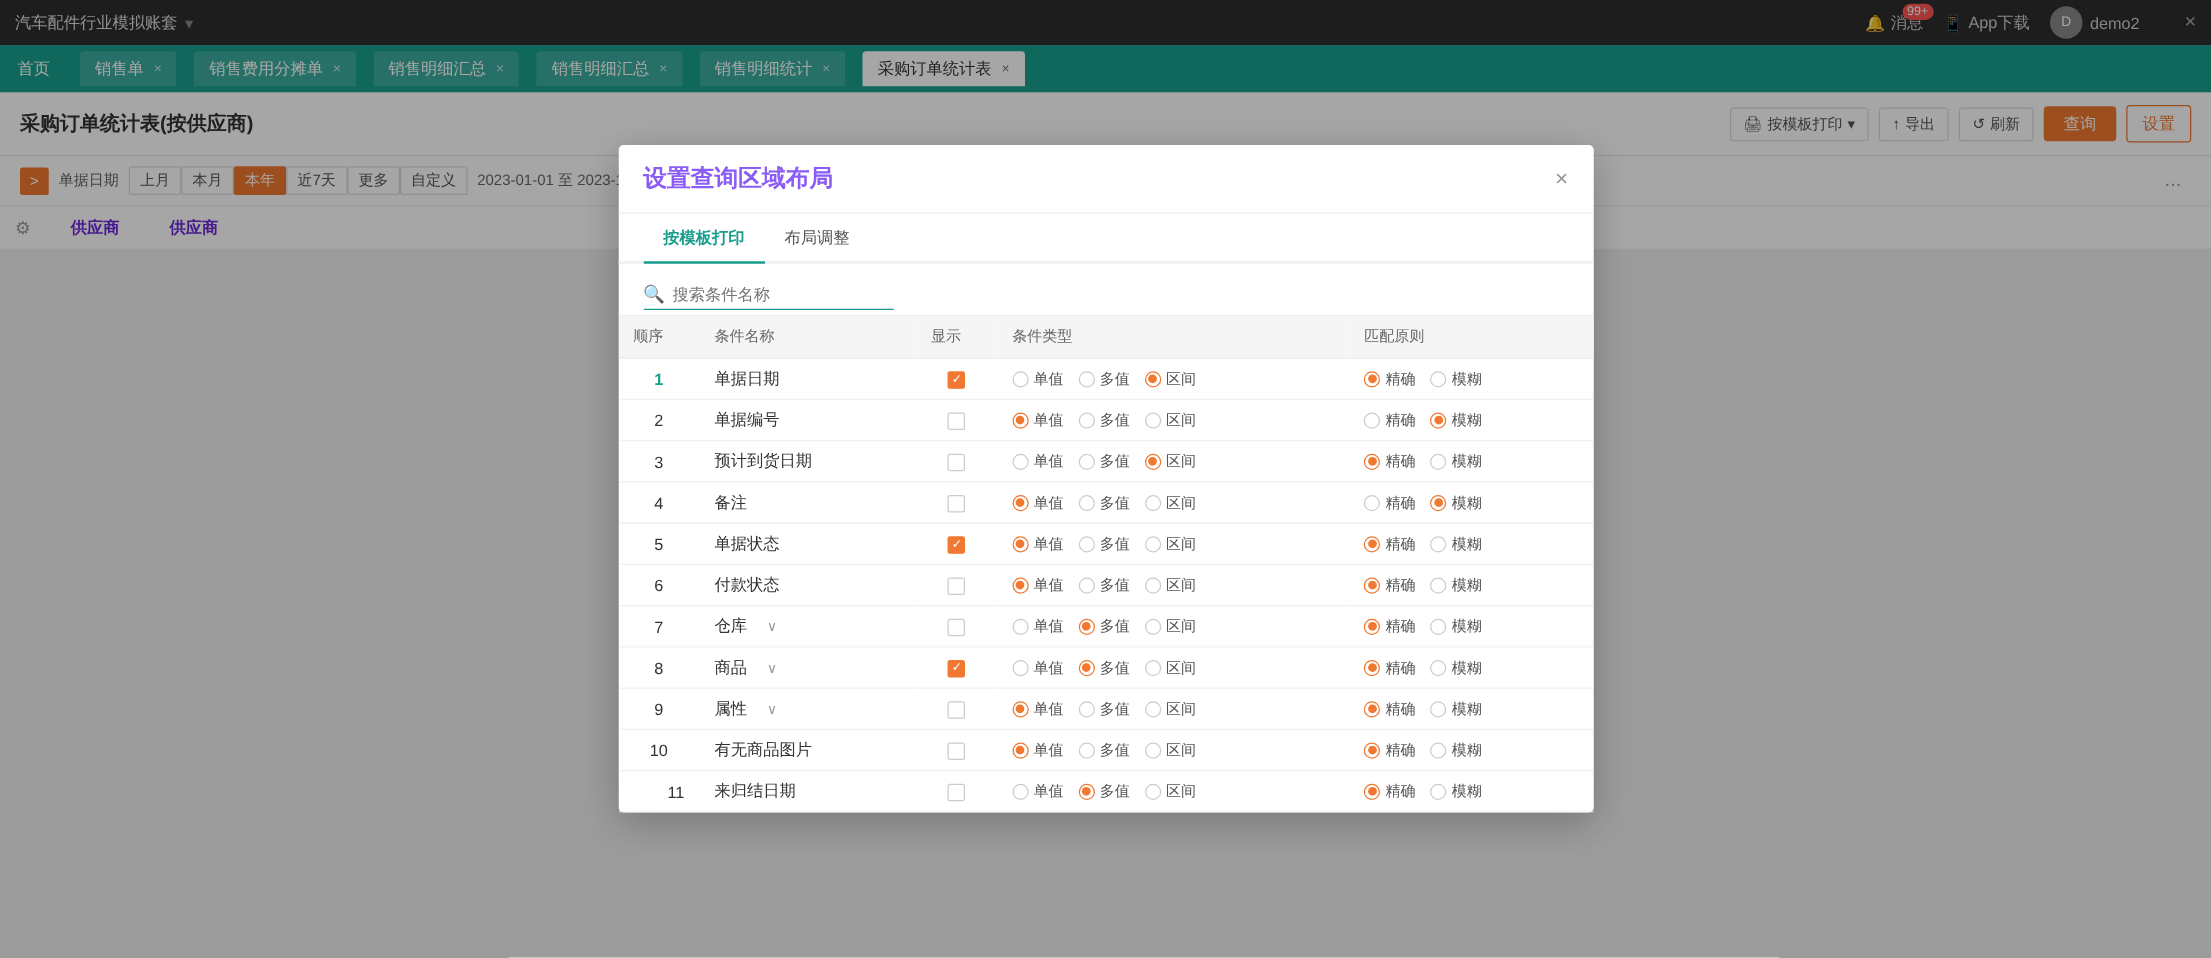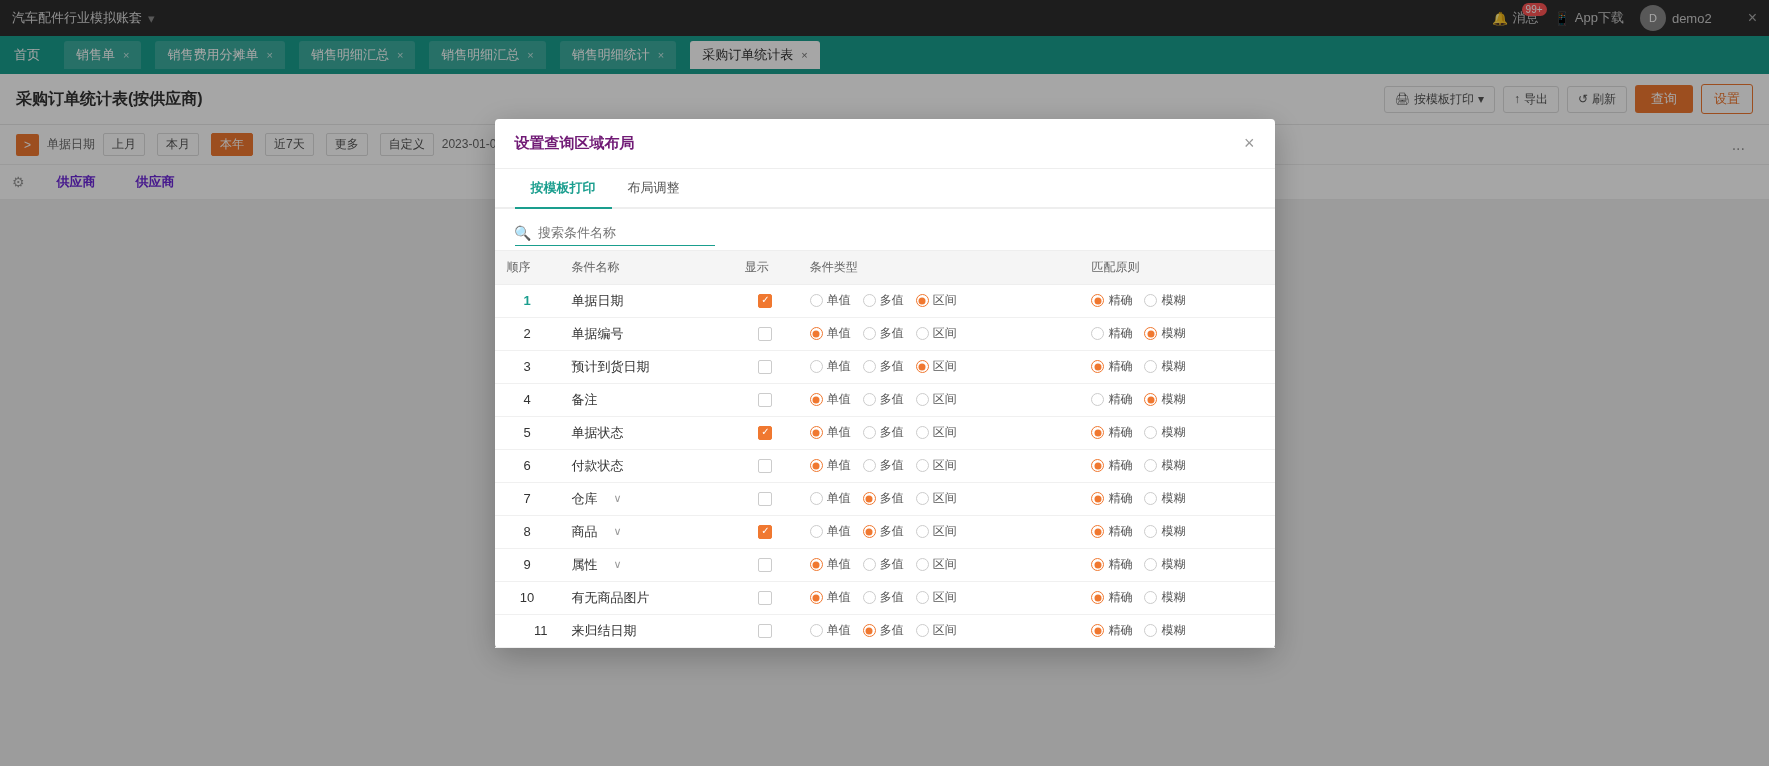--- a/index.html
+++ b/index.html
@@ -68,21 +68,21 @@
     .filter-bar {
       background: #fff;
       padding: 8px 16px;
       display: flex;
       align-items: center;
       gap: 8px;
       border-bottom: 1px solid #eee;
     }
     .filter-toggle { background: #f07830; color: #fff; border: none; padding: 4px 8px; border-radius: 2px; cursor: pointer; font-size: 12px; }
     .filter-label { color: #666; font-size: 12px; }
-    .filter-period { display: flex; gap: 12px; }
+    .filter-period { display: flex; gap: 0; }
     .period-btn { padding: 2px 8px; border: 1px solid #ddd; background: #fff; color: #555; border-radius: 2px; cursor: pointer; font-size: 12px; }
     .period-btn.active { background: #f07830; color: #fff; border-color: #f07830; }
     .filter-date { font-size: 12px; color: #666; }
     .filter-dots { color: #999; font-size: 16px; }
 
     .table-header {
       background: #fff;
       display: flex;
       align-items: center;
       padding: 8px 12px;
@@ -112,21 +112,21 @@
       flex-direction: column;
       box-shadow: 0 8px 32px rgba(0,0,0,0.25);
     }
     .modal-header {
       padding: 14px 20px;
       border-bottom: 1px solid #eee;
       display: flex;
       align-items: center;
       justify-content: space-between;
     }
-    .modal-title { font-size: 15px; font-weight: bold; color: #701a75; }
+    .modal-title { font-size: 19px; font-weight: bold; color: #8b5cf6; }
     .modal-close { font-size: 18px; color: #999; cursor: pointer; border: none; background: none; }
 
     
     .modal-tabs {
       display: flex;
       border-bottom: 2px solid #eee;
       padding: 0 20px;
     }
     .modal-tab {
       padding: 10px 16px;

